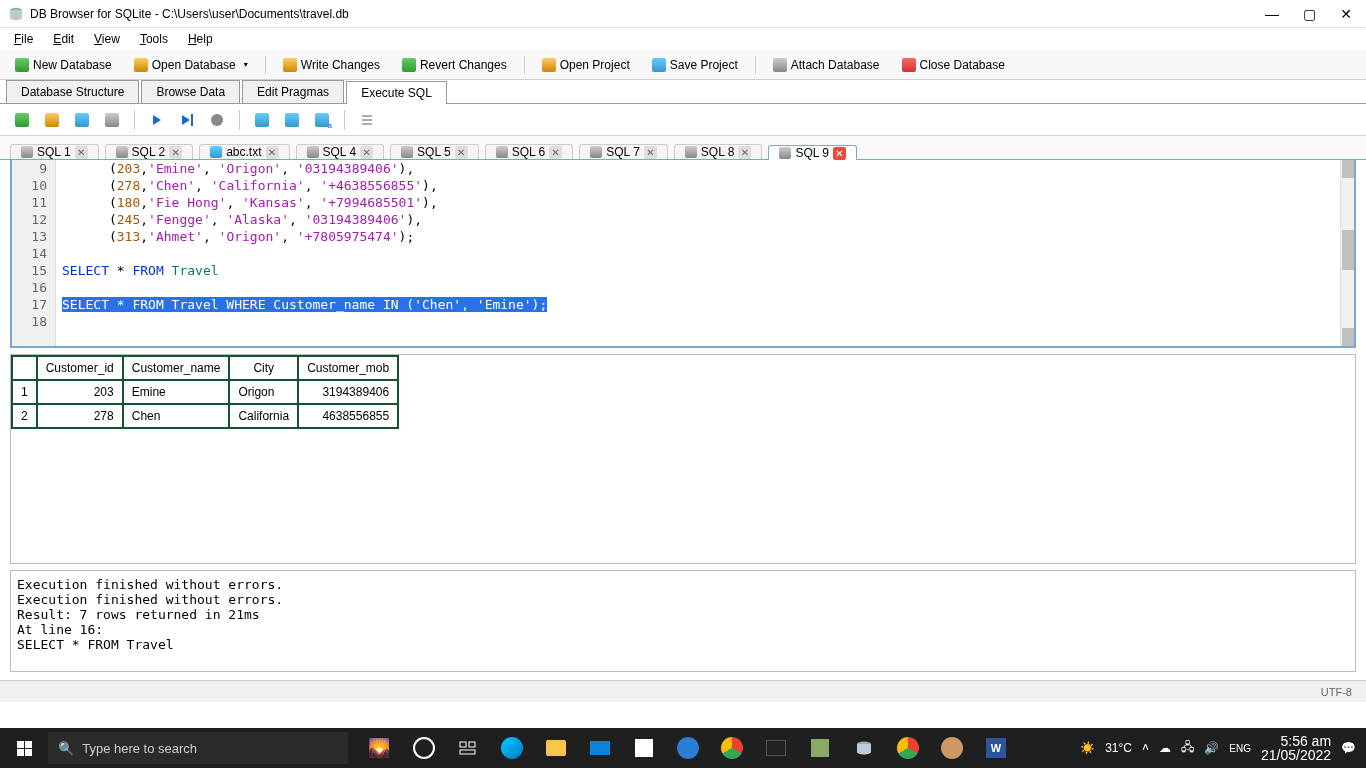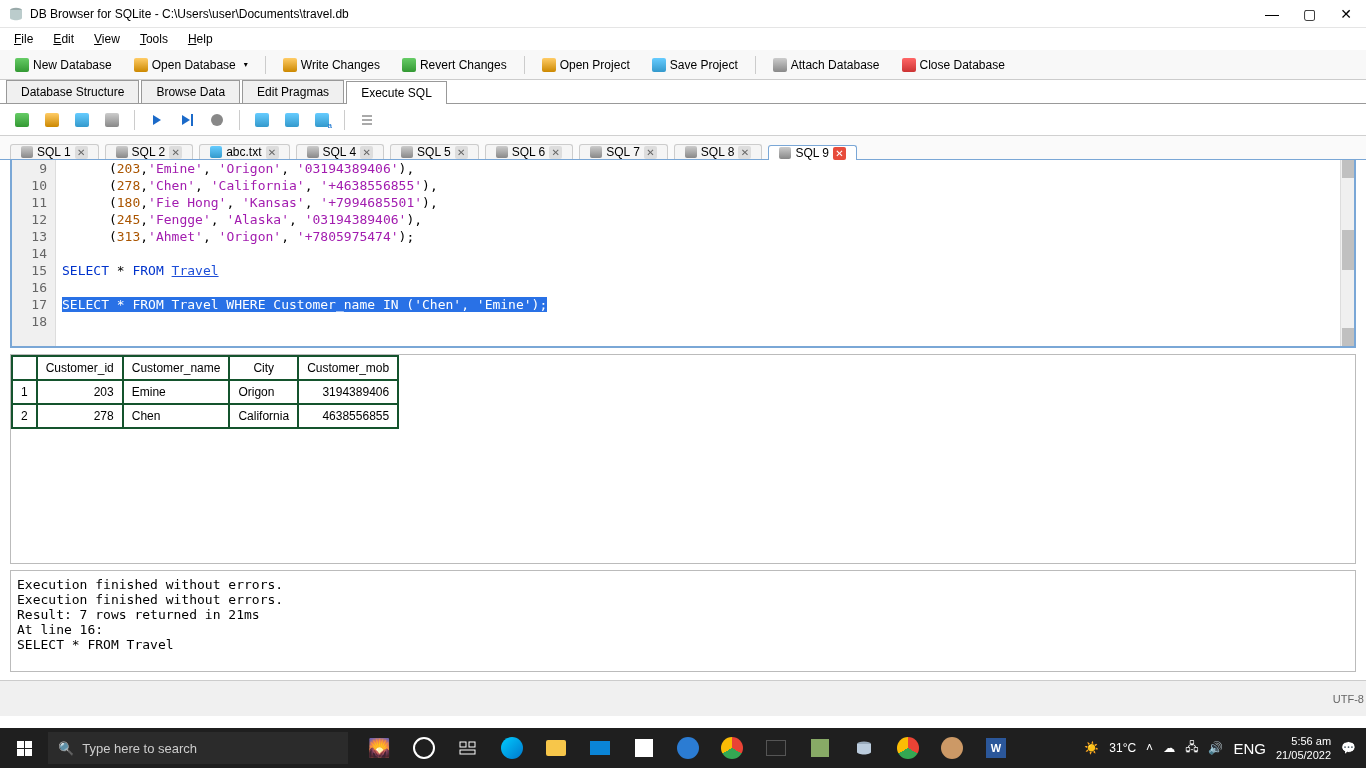--- a/index.html
+++ b/index.html
@@ -42,45 +42,45 @@
 .sql-tab .tab-icon { width:12px; height:12px; }
 
 .editor-pane { height: 188px; border: 2px solid #7aa7d6; display: flex; font-family: "Consolas", monospace; font-size: 13px; position: relative; margin: 0 10px; border-top:none; }
 .editor-gutter { width: 44px; background: #f0f0f0; text-align: right; padding: 0 8px 0 0; color: #666; font-size: 13px; border-right: 1px solid #ddd; }
 .editor-gutter div { height: 17px; line-height: 17px; }
 .editor-code { flex: 1; padding: 0 6px; overflow: hidden; }
 .editor-code .line { height: 17px; line-height: 17px; white-space: pre; }
 .tok-num { color: #aa5500; }
 .tok-str { color: #a21caf; }
 .tok-kw { color: #0033cc; }
-.tok-id { color: #1d4ed8; text-decoration: underline; }
+.tok-id { color: #0f766e; }
 .sel-line { background: #2971e6; color: #fff; display: inline; }
 .editor-scroll { width:14px; background:#f0f0f0; border-left:1px solid #ddd; position:relative; }
 .editor-scroll .thumb { position:absolute; left:1px; width:12px; background:#c0c0c0; }
 
 .results-pane { flex: 1; border: 1px solid #bbb; margin: 6px 10px 0; background: #fff; height: 210px; overflow:hidden; }
 .results-table { border-collapse: collapse; font-size: 12px; }
 .results-table th, .results-table td { border: 2px solid #14532d; padding: 4px 8px; text-align: left; }
 .results-table th { background: #fff; font-weight: normal; text-align: center; }
 .results-table td.num { text-align: right; }
 .results-table .row-header { background: #fff; text-align:center; width:24px; }
 
 .log-pane { height: 102px; border: 1px solid #bbb; margin: 6px 10px 8px; padding: 6px; font-family: "Consolas", monospace; font-size: 13px; white-space: pre-wrap; }
 
-.status-bar { height: 36px; display: flex; align-items: center; justify-content: flex-end; padding: 0 2px; background: #f0f0f0; border-top: 1px solid #ccc; font-size: 11px; color: #666; }
+.status-bar { height: 22px; display: flex; align-items: center; justify-content: flex-end; padding: 0 14px; background: #f0f0f0; border-top: 1px solid #ccc; font-size: 11px; color: #666; }
 
 .taskbar { position: absolute; bottom: 0; left: 0; right: 0; height: 40px; background: #1f1f1f; display: flex; align-items: center; color: #fff; font-size: 12px; }
 .taskbar .start-btn { width: 48px; height: 40px; display: flex; align-items: center; justify-content: center; }
 .win-logo { display:grid; grid-template-columns:7px 7px; grid-template-rows:7px 7px; gap:1px; }
 .win-logo span { background:#fff; }
 .taskbar .search-box { display: flex; align-items: center; background: #2b2b2b; height: 32px; width: 300px; padding: 0 10px; gap: 8px; font-size: 13px; color:#ccc; }
 .taskbar-icons { display: flex; align-items: center; gap: 4px; margin-left: 12px; }
 .taskbar-icons .ti { width: 40px; height: 40px; display:flex; align-items:center; justify-content:center; }
 .taskbar .tray { margin-left: auto; display: flex; align-items: center; gap: 10px; padding: 0 10px; }
-.taskbar .clock { text-align: right; line-height: 14px; font-size: 11px; }
+.taskbar .clock { text-align: right; line-height: 14px; font-size: 14px; }
 .circ { width:22px; height:22px; border-radius:50%; }
 </style>
 </head>
 <body>
 
 <div class="title-bar">
   <span class="app-icon">
     <svg width="16" height="16" viewBox="0 0 16 16">
         <ellipse cx="8" cy="4" rx="6" ry="2.2" fill="#9aa"></ellipse>
         <path d="M2 4v8c0 1.2 2.7 2.2 6 2.2s6-1 6-2.2V4" fill="#bcc"></path>
@@ -380,20 +380,20 @@
         <span style="width:20px;height:20px;background:#2b579a;color:#fff;display:inline-flex;align-items:center;justify-content:center;font-weight:bold;font-size:11px">W</span>
       </div>
   </div>
   <div class="tray">
     <span>☀️</span>
     <span>31°C</span>
     <span>˄</span>
     <span>☁</span>
     <span>🖧</span>
     <span>🔊</span>
-    <span style="font-size:15px">ENG</span>
+    <span style="font-size:10px">ENG</span>
     <div class="clock">
       <div>5:56 am</div>
       <div>21/05/2022</div>
     </div>
     <span>💬</span>
   </div>
 </div>
 
 </body></html>

